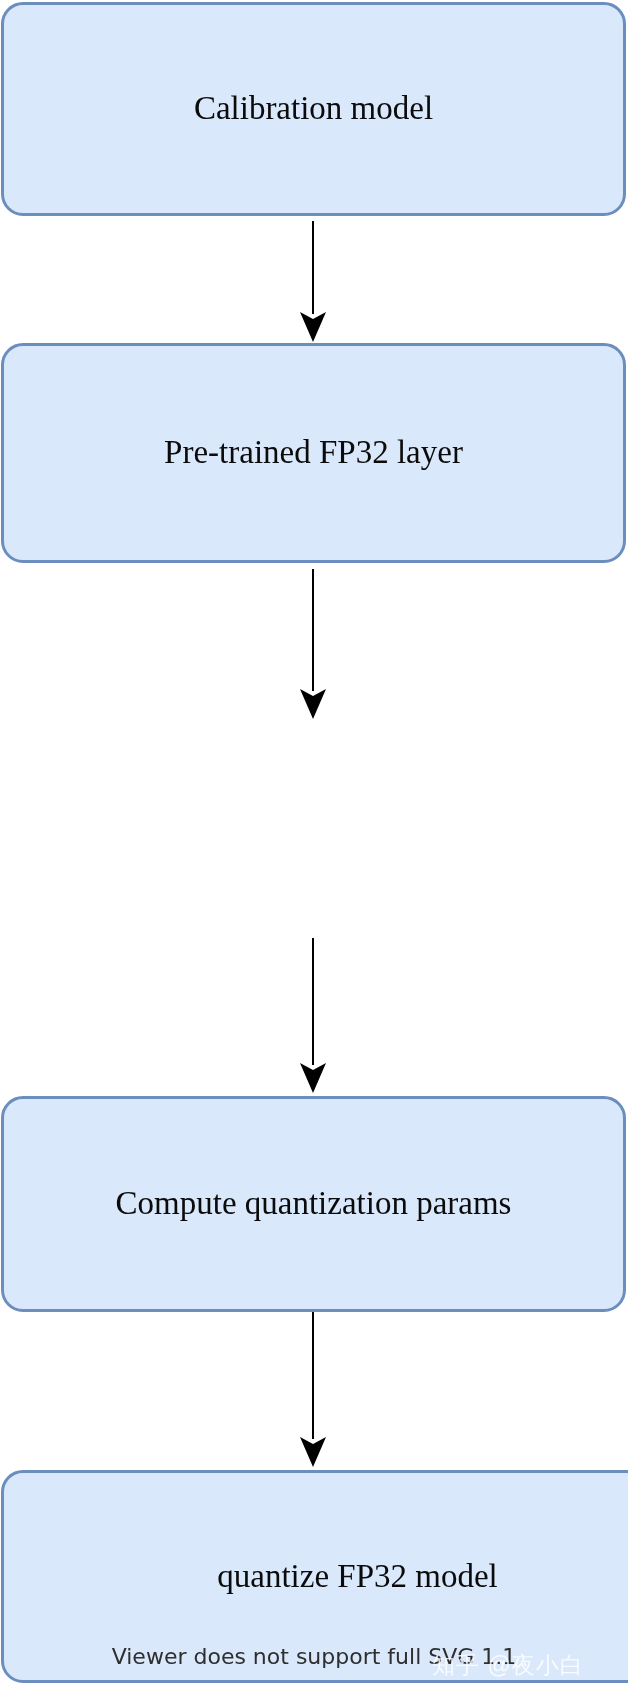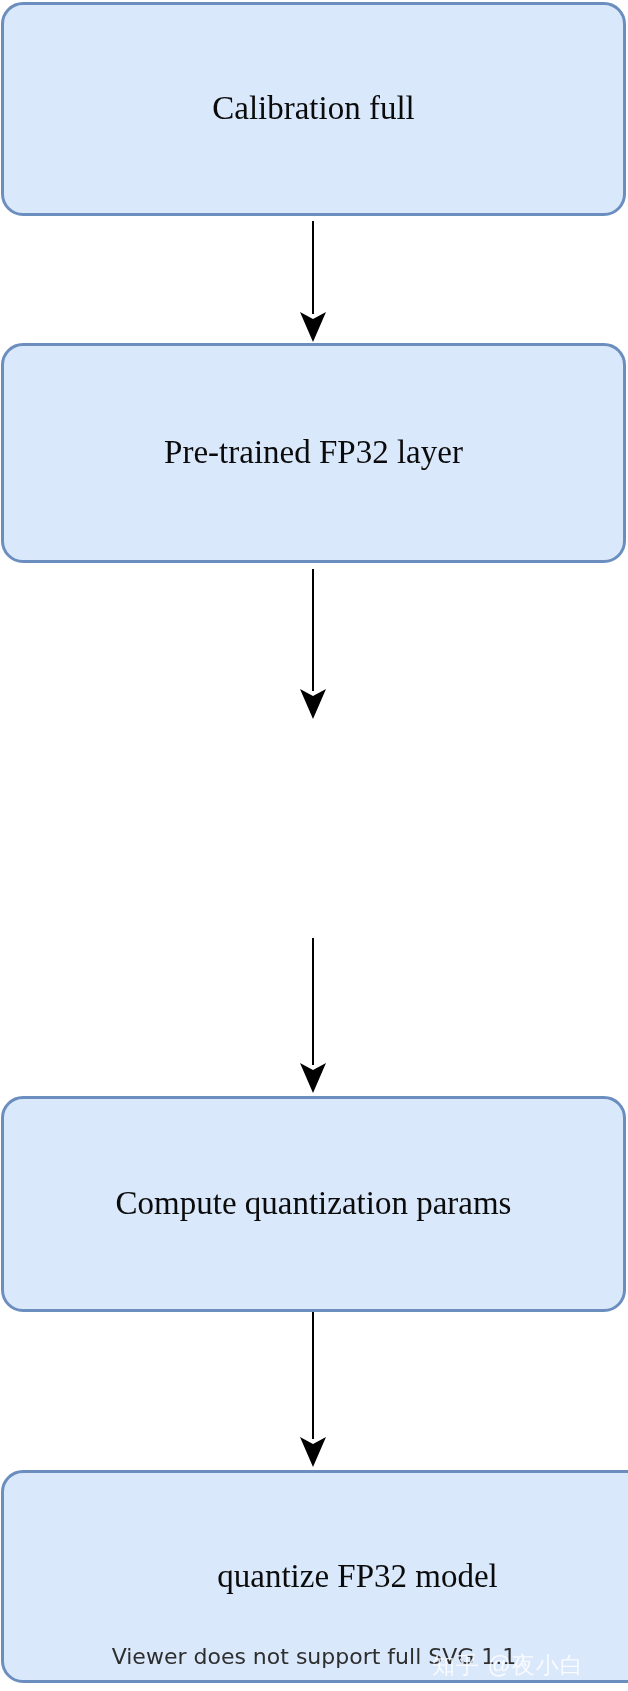--- a/index.html
+++ b/index.html
@@ -92,21 +92,21 @@
   #arrow-2 .shaft { height: 122px; }
   #arrow-3 .shaft { height: 127px; }
   #arrow-4 .shaft { height: 127px; }
 </style>
 </head>
 <body>
 
 <div class="canvas">
 
   <div class="flow-node" id="node-1">
-    <div class="label">Calibration full</div>
+    <div class="label">Calibration model</div>
   </div>
 
   <div class="flow-arrow" id="arrow-1">
     <div class="shaft"></div>
     <svg class="head" viewBox="0 0 28 30">
       <path d="M 1 0 L 14 30 L 27 0 L 14 7 Z" fill="#000000"></path>
     </svg>
   </div>
 
   <div class="flow-node" id="node-2">

